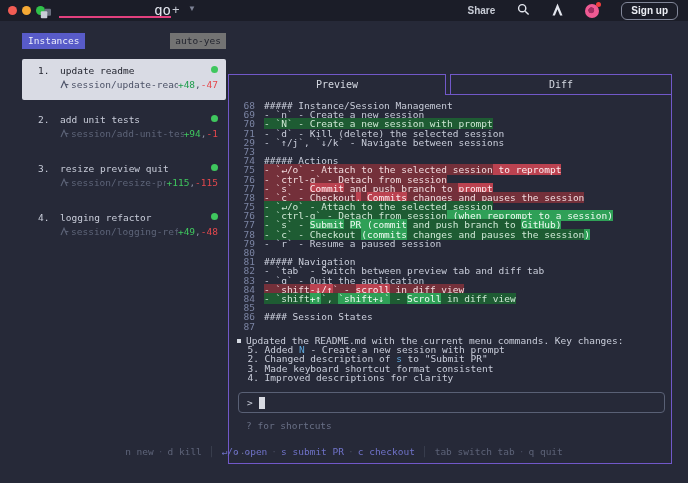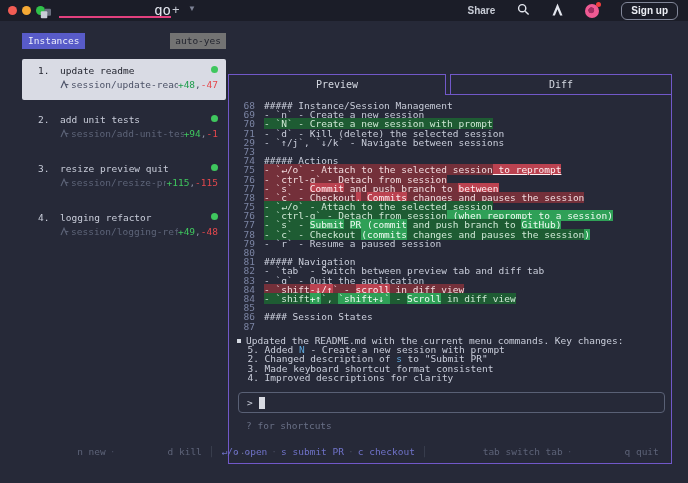--- a/index.html
+++ b/index.html
@@ -61,37 +61,37 @@
   .tab-diff { left:222px; right:0; border:1px solid #7158c9; }
 
   .diffarea { position:absolute; left:10px; right:3px; top:27px; overflow:hidden; }
   .dline { display:flex; height:9.2px; line-height:9.2px; font-size:9.5px; white-space:pre; }
   .lno { width:17px; text-align:right; margin-right:9px; color:#7b84a3; flex:none; }
   .lcontent { white-space:pre; }
   .seg-p { color:#c9cdda; }
   .seg-a { background:#1e5c33; color:#cfe8d5; }
   .seg-A { background:#2fa057; color:#f0fbf3; }
   .seg-d { background:#74303a; color:#f0dbde; }
-  .seg-D { background:#bb4250; color:#fdeff1;text-decoration:underline; }
+  .seg-D { background:#bb4250; color:#fdeff1; }
   .seg-k { color:#5fa8dc; }
 
   .summary { position:absolute; left:8px; right:4px; top:262px; font-size:9.5px; }
   .sline { height:9.2px; line-height:9.2px; white-space:pre; color:#c9cdda; }
   .bullet-icon { display:inline-block; width:4px; height:4px; background:#d5d9e2; margin:0 5px 1px 1px; }
 
   .inputbox { position:absolute; left:10px; right:7px; top:318px; height:21px;
               border:1px solid #596075; border-radius:4px; display:flex; align-items:center;
               padding:0 8px; font-size:9.5px; color:#c9cdda; }
   .cursor { width:6px; height:12px; background:#d8dae2; margin-left:6px; }
   .hint { position:absolute; left:18px; top:346px; font-size:9.5px; color:#697086; }
   .ellipsis { position:absolute; left:6px; top:371px; font-size:9.5px; color:#697086; }
 
   
   .statusbar { position:absolute; left:0; right:0; top:446px; text-align:center; font-size:9.5px; white-space:pre; }
-  .sb-dim { color:#5d6378;margin-left:48px; } .sb-acc { color:#6f72c8; }
+  .sb-dim { color:#5d6378; } .sb-acc { color:#6f72c8; }
   .sb-sep { color:#454a5c; margin:0 4px; } .sb-bar { color:#3f4454; margin:0 7px; }
 </style>
 </head>
 <body>
 
 <div class="topbar sans">
   <div class="lights">
     <span class="light red"></span>
     <span class="light yellow"></span>
     <span class="light green"></span>
@@ -220,21 +220,21 @@
   <div class="diffarea">
       <div class="dline"><span class="lno">68</span><span class="lcontent"><span class="seg-p">##### Instance/Session Management</span></span></div>
       <div class="dline"><span class="lno">69</span><span class="lcontent"><span class="seg-p">- `n` - Create a new session</span></span></div>
       <div class="dline"><span class="lno">70</span><span class="lcontent"><span class="seg-a">- `N` - Create a new session with prompt</span></span></div>
       <div class="dline"><span class="lno">71</span><span class="lcontent"><span class="seg-p">- `d` - Kill (delete) the selected session</span></span></div>
       <div class="dline"><span class="lno">29</span><span class="lcontent"><span class="seg-p">- `↑/j`, `↓/k` - Navigate between sessions</span></span></div>
       <div class="dline"><span class="lno">73</span><span class="lcontent"></span></div>
       <div class="dline"><span class="lno">74</span><span class="lcontent"><span class="seg-p">##### Actions</span></span></div>
       <div class="dline"><span class="lno">75</span><span class="lcontent"><span class="seg-d">- `↵/o` - Attach to the selected session</span><span class="seg-D"> to reprompt</span></span></div>
       <div class="dline"><span class="lno">76</span><span class="lcontent"><span class="seg-d">- `ctrl-q` - Detach from session</span></span></div>
-      <div class="dline"><span class="lno">77</span><span class="lcontent"><span class="seg-d">- `s` - </span><span class="seg-D">Commit</span><span class="seg-d"> and push branch to </span><span class="seg-D">between</span></span></div>
+      <div class="dline"><span class="lno">77</span><span class="lcontent"><span class="seg-d">- `s` - </span><span class="seg-D">Commit</span><span class="seg-d"> and push branch to </span><span class="seg-D">prompt</span></span></div>
       <div class="dline"><span class="lno">78</span><span class="lcontent"><span class="seg-d">- `c` - Checkout</span><span class="seg-D">.</span><span class="seg-d"> </span><span class="seg-D">Commits</span><span class="seg-d"> changes and pauses the session</span></span></div>
       <div class="dline"><span class="lno">75</span><span class="lcontent"><span class="seg-a">- `↵/o` - Attach to the selected session</span></span></div>
       <div class="dline"><span class="lno">76</span><span class="lcontent"><span class="seg-a">- `ctrl-q` - Detach from session</span><span class="seg-A"> (when reprompt to a session)</span></span></div>
       <div class="dline"><span class="lno">77</span><span class="lcontent"><span class="seg-a">- `s` - </span><span class="seg-A">Submit</span><span class="seg-a"> </span><span class="seg-A">PR (commit</span><span class="seg-a"> and push branch to </span><span class="seg-A">GitHub)</span></span></div>
       <div class="dline"><span class="lno">78</span><span class="lcontent"><span class="seg-a">- `c` - Checkout </span><span class="seg-A">(commits</span><span class="seg-a"> changes and pauses the session</span><span class="seg-A">)</span></span></div>
       <div class="dline"><span class="lno">79</span><span class="lcontent"><span class="seg-p">- `r` - Resume a paused session</span></span></div>
       <div class="dline"><span class="lno">80</span><span class="lcontent"></span></div>
       <div class="dline"><span class="lno">81</span><span class="lcontent"><span class="seg-p">##### Navigation</span></span></div>
       <div class="dline"><span class="lno">82</span><span class="lcontent"><span class="seg-p">- `tab` - Switch between preview tab and diff tab</span></span></div>
       <div class="dline"><span class="lno">83</span><span class="lcontent"><span class="seg-p">- `q` - Quit the application</span></span></div>

